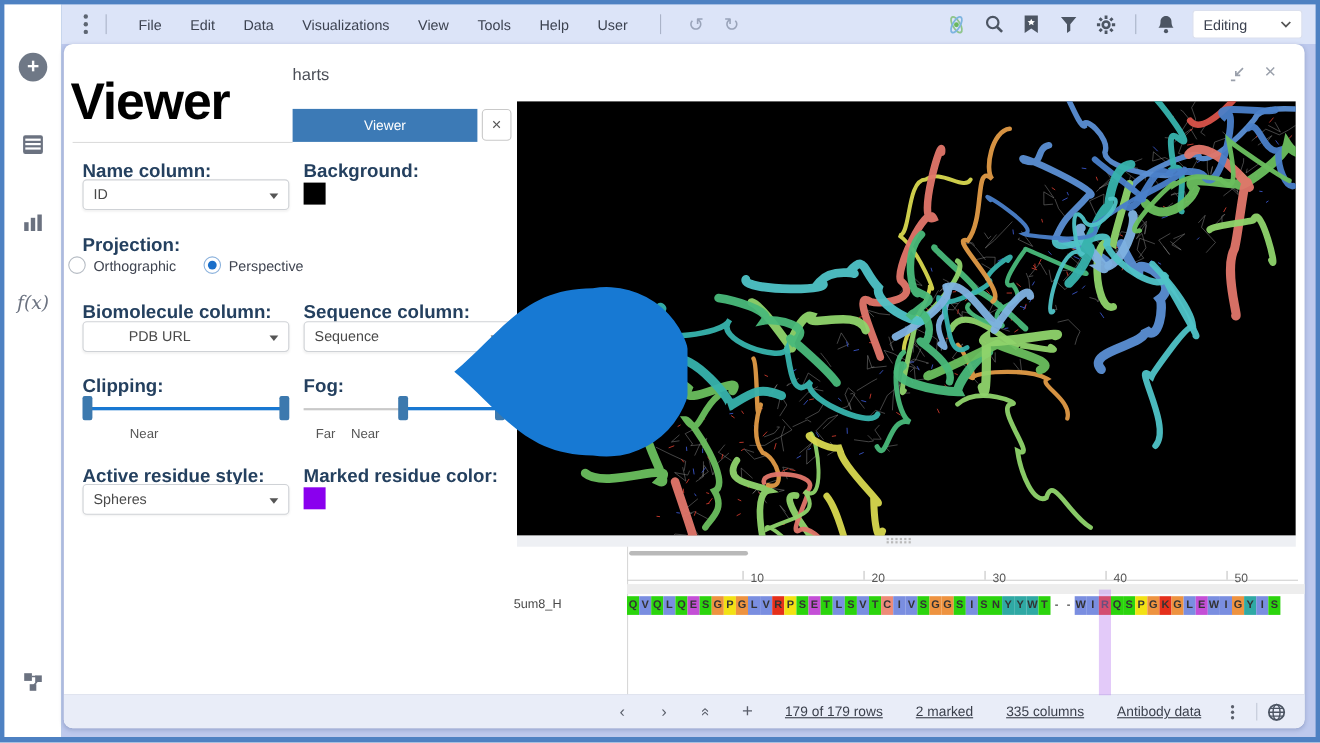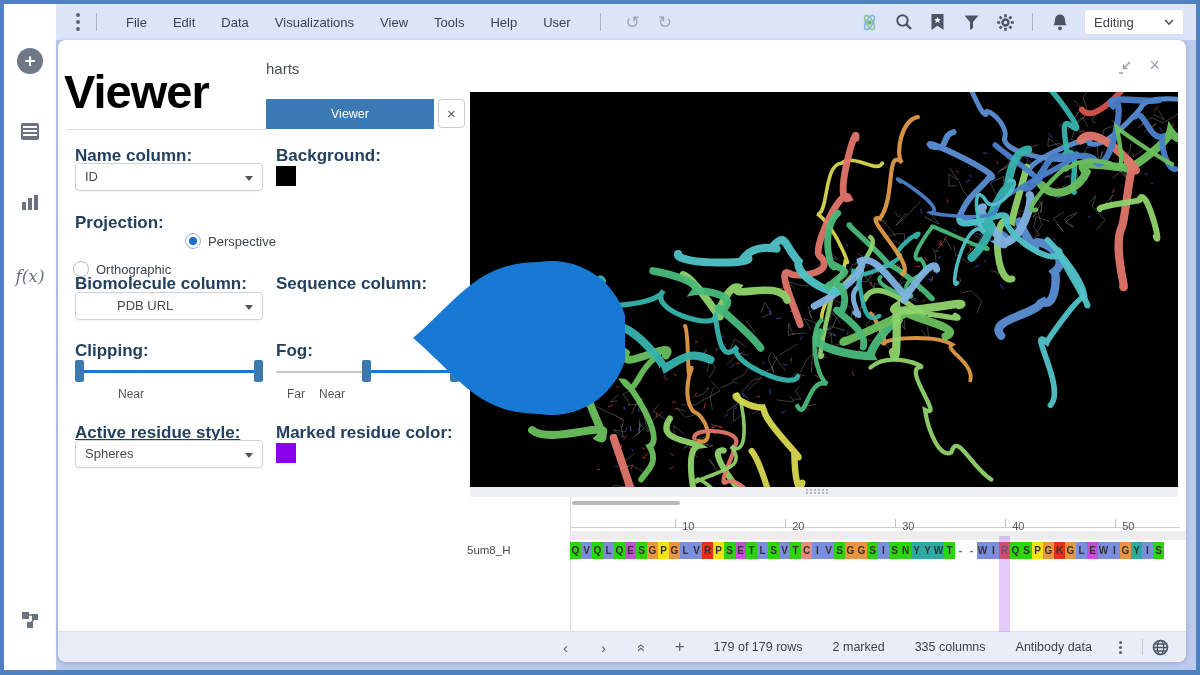--- a/index.html
+++ b/index.html
@@ -66,21 +66,21 @@
   .tick-mark { position:absolute; top:479px; width:1px; height:8px; background:#c4c4c4; }
   .seq-strip { position:absolute; left:512px; top:491px; width:666px; height:9px; background:#ededed; }
   .row-label { position:absolute; left:409px; top:504px; font-size:11.5px; color:#4a4a4a; }
   .seq-row { position:absolute; left:512px; top:502px; height:17px; white-space:nowrap; font-size:0; }
   .cell { display:inline-block; width:11px; height:17px; font-size:10px; font-weight:bold; color:#333; text-align:center; line-height:17px; cursor:pointer; }
   .marked-band { position:absolute; top:496px; width:11px; height:96px; z-index:4; pointer-events:none; }
 
   
   .statusbar { position:absolute; left:0; right:0; bottom:0; height:31px; background:#e9edf8; border-top:1px solid #dde1ee; border-radius:0 0 8px 8px; display:flex; align-items:center; justify-content:flex-end; padding-right:16px; gap:0; font-size:12.5px; color:#3a3f4b; }
   .st-btn { width:38px; text-align:center; color:#5a5f6b; font-size:15px; cursor:pointer; }
-  .st-txt { padding:0 15px; }
+  .st-txt { padding:0 15px;text-decoration:underline; }
   .st-sep { width:1px; height:16px; background:#c3c9d8; margin:0 8px; }
   .mini-scroll { position:absolute; left:287px; top:585px; width:147px; height:7px; background:#fff; border-radius:3px; cursor:pointer; }
   .dbl-up { display:inline-block; transform:rotate(90deg); font-size:14px; }
   .kebab-s { display:inline-flex; flex-direction:column; gap:2px; padding:0 12px; cursor:pointer; }
   .kebab-s i { width:3px; height:3px; border-radius:50%; background:#5a5f6b; }
 
   .pointer-balloon { position:absolute; left:347px; top:215px; z-index:50; pointer-events:none; }
 </style>
 </head>
 <body>
@@ -196,32 +196,33 @@
               </svg>
         </div>
         <div class="win-ic" style="right:26px; font-size:18px; top:15px;">×</div>
 
         <div class="lbl" style="left:17px; top:106px;">Name column:</div>
         <div class="lbl" style="left:218px; top:106px;">Background:</div>
         <div class="dd" style="left:17px; top:123px;"><span>ID</span><span class="caret"></span></div>
         <div class="swatch" style="left: 218px; top: 126px; background: rgb(0, 0, 0);"></div>
 
         <div class="lbl" style="left:17px; top:173px;">Projection:</div>
-        <div class="radio" style="left:15px; top:193px;margin-top:28px;">
+        <div class="radio" style="left:4px; top:193px;">
               <span class="rdot"></span>
               <span>Orthographic</span>
             </div>
         <div class="radio" style="left:127px; top:193px;">
               <span class="rdot sel"></span>
               <span>Perspective</span>
             </div>
 
         <div class="lbl" style="left:17px; top:234px;">Biomolecule column:</div>
         <div class="lbl" style="left:218px; top:234px;">Sequence column:</div>
         <div class="dd" style="left:17px; top:252px;padding-left:41px;"><span>PDB URL</span><span class="caret"></span></div>
+        <div class="dd" style="left:218px; top:252px;"><span>Sequence</span><span class="caret"></span></div>
 
         <div class="lbl" style="left:17px; top:301px;">Clipping:</div>
         <div class="lbl" style="left:218px; top:301px;">Fog:</div>
 
         <div class="slider" style="left:17px; top:320px; width:188px;">
           <span class="trk act" style="left:4px; width:180px;"></span>
           <span class="handle" style="left:0;"></span>
           <span class="handle" style="left:179px;"></span>
         </div>
         <div class="nf" style="left:17px; top:347px;">Near</div>
@@ -229,21 +230,21 @@
 
         <div class="slider" style="left:218px; top:320px; width:188px;">
           <span class="trk idle" style="left:0; width:90px;"></span>
           <span class="trk act" style="left:90px; width:88px;"></span>
           <span class="handle" style="left:86px;"></span>
           <span class="handle" style="left:174px;"></span>
         </div>
         <div class="nf" style="left:218px; top:347px;">Near</div>
         <div class="nf" style="left:387px; top:347px;">Far</div>
 
-        <div class="lbl" style="left:17px; top:383px;text-decoration:underline;">Active residue style:</div>
+        <div class="lbl" style="left:17px; top:383px;">Active residue style:</div>
         <div class="lbl" style="left:218px; top:383px;">Marked residue color:</div>
         <div class="dd" style="left:17px; top:400px;"><span>Spheres</span><span class="caret"></span></div>
         <div class="swatch" style="left: 218px; top: 403px; background: rgb(138, 0, 238);"></div>
 
         <svg class="viewer3d" id="protein-svg" viewBox="0 0 708 395">
               <rect width="708" height="395" fill="#000000"></rect>
               <path d="M301.0,260.4L307.3,265.7L300.6,277.4L290.3,281.1L295.8,283.6" fill="none" stroke="#8a8a8a" stroke-width="0.6" opacity="0.75"></path>
               <path d="M357.1,246.2L361.1,242.5L362.1,253.6L372.3,252.4L382.8,243.7" fill="none" stroke="#8a8a8a" stroke-width="0.6" opacity="0.75"></path>
               <path d="M487.3,93.6L479.0,94.3L478.9,82.4L488.2,88.1L479.8,76.0" fill="none" stroke="#8a8a8a" stroke-width="0.6" opacity="0.75"></path>
               <path d="M384.3,213.8L385.8,226.6L387.7,217.1" fill="none" stroke="#8a8a8a" stroke-width="0.6" opacity="0.75"></path>

